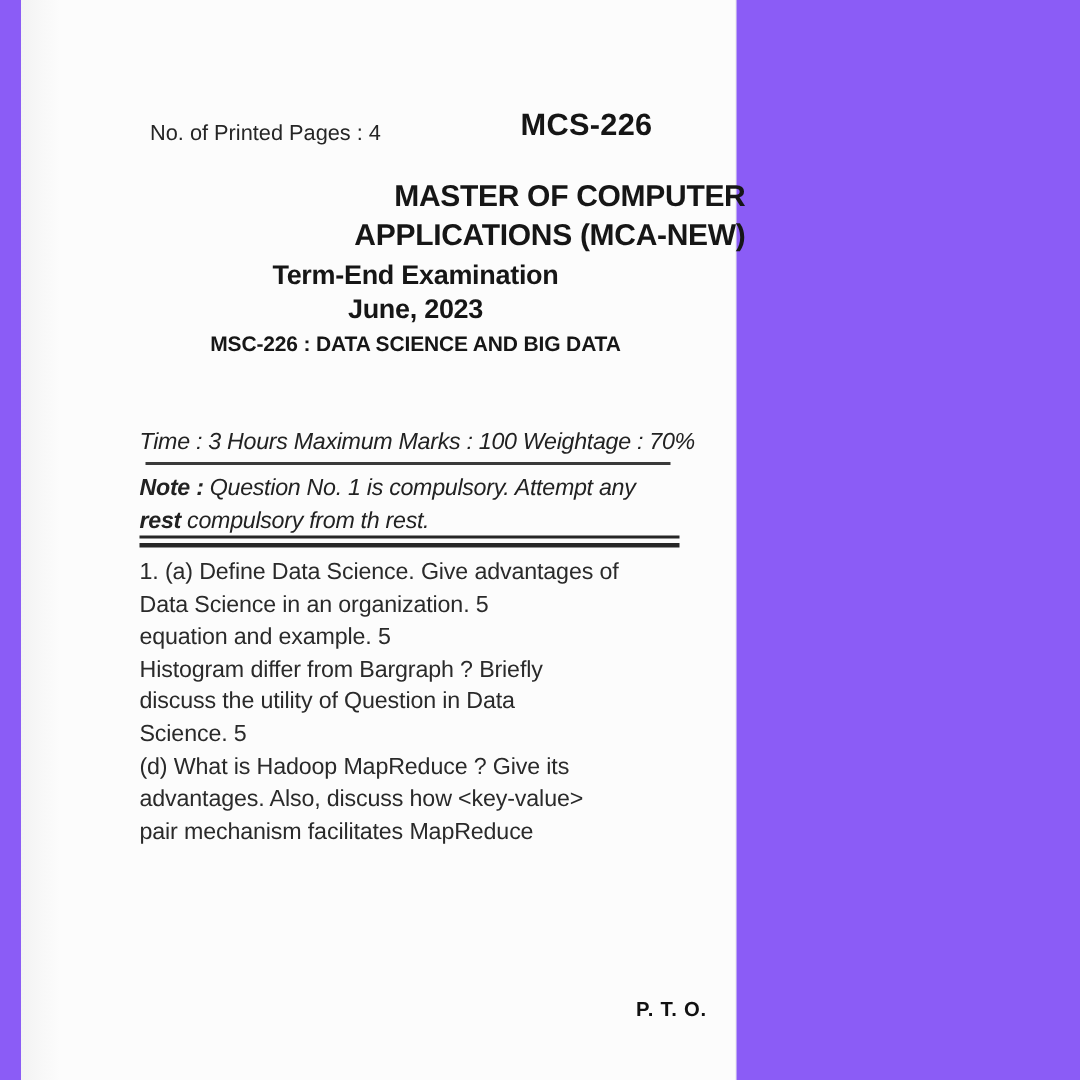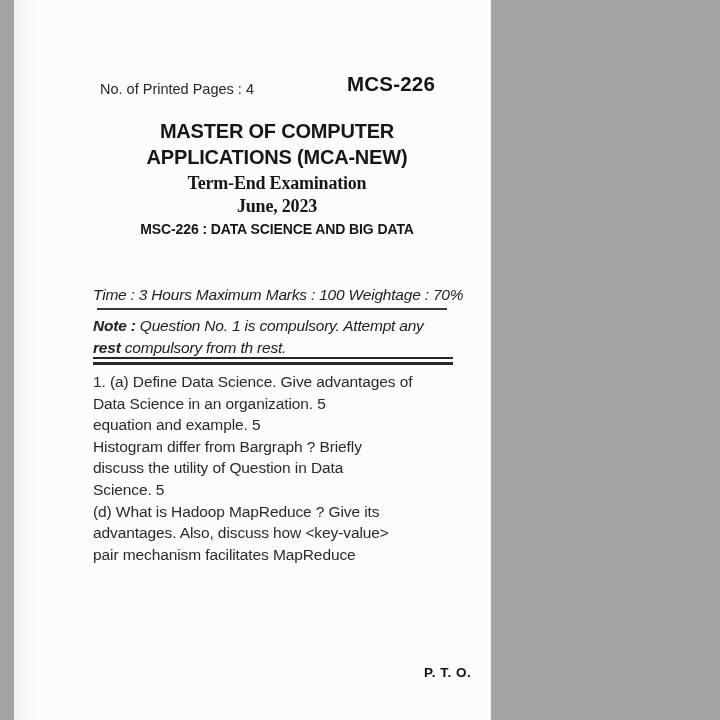--- a/index.html
+++ b/index.html
@@ -7,21 +7,21 @@
     width: 720px; height: 720px;
     background: #ffffff;
     font-family: "Liberation Sans", "DejaVu Sans", sans-serif;
     color: #222222;
     -webkit-font-smoothing: antialiased;
   }
   #page {
     position: relative;
     width: 720px; height: 720px;
     overflow: hidden;
-    background: #a3a3a3;
+    background: #8b5cf6;
   }
   
   .photo-area {
     position: absolute;
     left: 14px; top: 0;
     width: 476px; height: 720px;
     background: linear-gradient(90deg, #f3f3f3 0px, #fcfcfc 26px, #fcfcfc 100%);
     border-right: 1px solid #f1f1f1;
   }
   .abs { position: absolute; }
@@ -32,34 +32,33 @@
     color: #262626;
   }
   .paper-code {
     left: 347px; top: 72px;
     font-size: 20.5px; line-height: 24px;
     font-weight: 700; color: #151515;
     letter-spacing: 0.2px;
   }
   .title-block {
     left: 57px; top: 118px; width: 440px;
-    text-align: center; color: #161616;
+    text-align: right; color: #161616;
   }
   .title-line {
     font-size: 20px; line-height: 26px; font-weight: 700;
     letter-spacing: -0.2px;
   }
   .exam-block {
     left: 57px; top: 172px; width: 440px;
     text-align: center; color: #161616;
   }
   .exam-line {
     font-size: 18px; line-height: 23px; font-weight: 700;
     letter-spacing: -0.2px;
-    font-family: Liberation Serif, serif;
   }
   .subject-line {
     left: 57px; top: 220px; width: 440px;
     text-align: center;
     font-size: 14px; line-height: 19px; font-weight: 700;
     color: #161616; letter-spacing: -0.1px;
   }
   .time-line {
     left: 93px; top: 284px; width: 370px;
     font-size: 15.5px; line-height: 21px;

